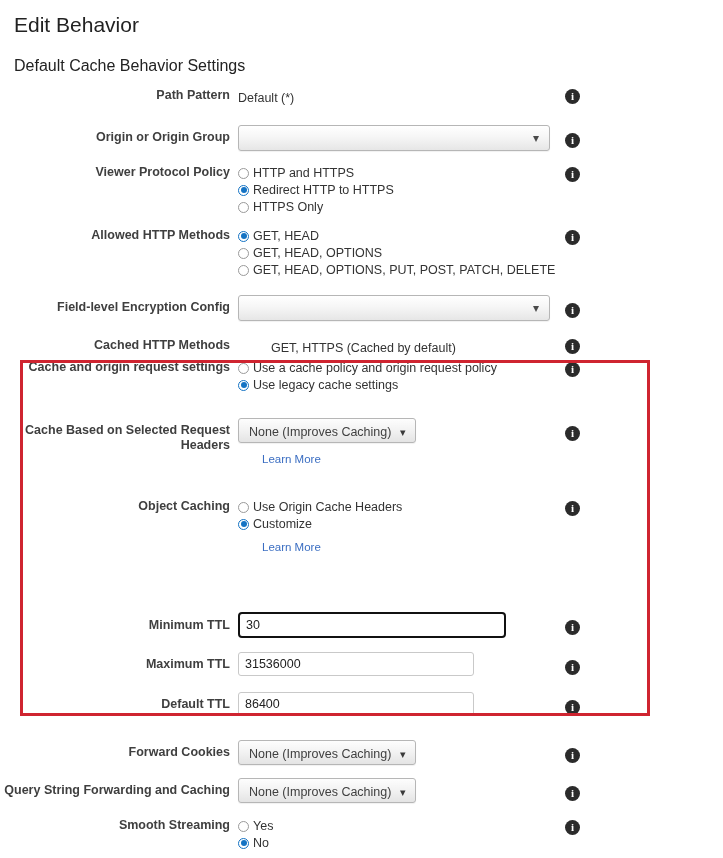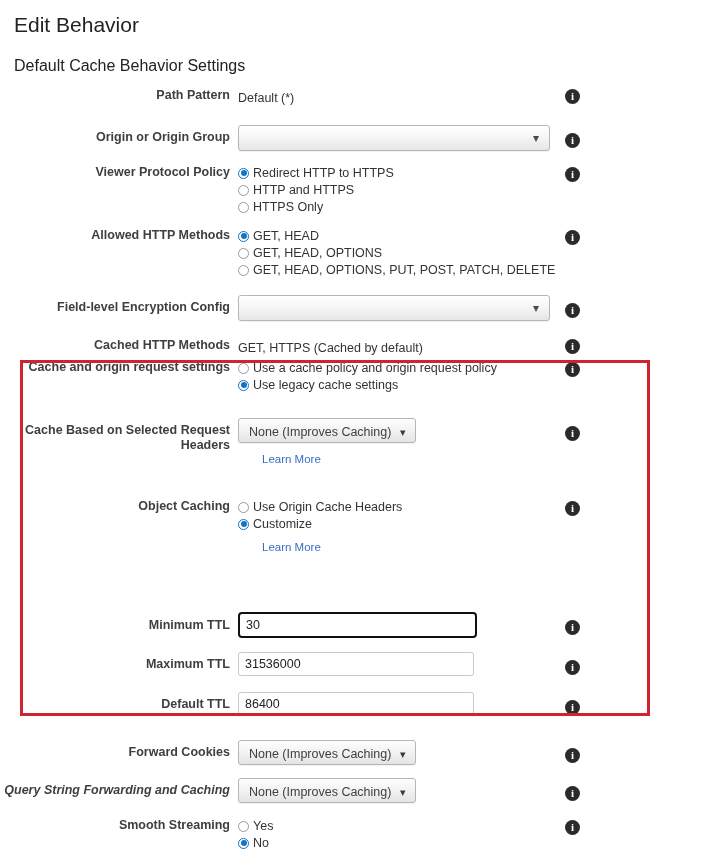--- a/index.html
+++ b/index.html
@@ -196,21 +196,21 @@
     font-size: 12.5px;
     color: #222222;
     padding: 0 6px;
     box-sizing: border-box;
     outline: none;
   }
   .text-input.focused {
     border: 2px solid #111111;
     border-radius: 4px;
     height: 26px;
-    width: 239px;
+    width: 268px;
   }
 
   
   .highlight-box {
     position: absolute;
     left: 20px;
     top: 360px;
     width: 630px;
     height: 356px;
     border: 3px solid #cf2430;
@@ -248,26 +248,26 @@
     <div class="info-col" style="top:5px;">
       <span class="info-icon">i</span>
     </div>
   </div>
 
   <div class="row" style="margin-top:14px;">
     <div class="label">Viewer Protocol Policy</div>
     <div class="control">
       <div class="radio-group">
         <div class="radio-line">
+          <span class="radio"></span>
+          <span class="radio-label">HTTP and HTTPS</span>
+        </div>
+        <div class="radio-line">
           <span class="radio on"></span>
           <span class="radio-label">Redirect HTTP to HTTPS</span>
-        </div>
-        <div class="radio-line">
-          <span class="radio"></span>
-          <span class="radio-label">HTTP and HTTPS</span>
         </div>
         <div class="radio-line">
           <span class="radio"></span>
           <span class="radio-label">HTTPS Only</span>
         </div>
       </div>
     </div>
     <div class="info-col" style="top:-1px;">
       <span class="info-icon">i</span>
     </div>
@@ -302,21 +302,21 @@
       <div class="wide-select">
         <span class="sel-value"></span>
         <span class="chev">▾</span>
       </div>
     </div>
     <div class="info-col" style="top:5px;">
       <span class="info-icon">i</span>
     </div>
   </div>
 
-  <div class="row" style="margin-top:17px;">
+  <div class="row" style="margin-top:17px;gap:33px;">
     <div class="label">Cached HTTP Methods</div>
     <div class="control">
       <span class="static-value">GET, HTTPS (Cached by default)</span>
     </div>
     <div class="info-col" style="top:-2px;">
       <span class="info-icon">i</span>
     </div>
   </div>
 
   <div class="row" style="">
@@ -413,21 +413,21 @@
         <span>None (Improves Caching)</span>
         <span class="chev">▾</span>
       </div>
     </div>
     <div class="info-col" style="top:5px;">
       <span class="info-icon">i</span>
     </div>
   </div>
 
   <div class="row" style="margin-top:13px;">
-    <div class="label" style="padding-top:5px;font-style:italic;">Query String Forwarding and Caching</div>
+    <div class="label" style="padding-top:5px;">Query String Forwarding and Caching</div>
     <div class="control">
       <div class="small-select">
         <span>None (Improves Caching)</span>
         <span class="chev">▾</span>
       </div>
     </div>
     <div class="info-col" style="top:5px;">
       <span class="info-icon">i</span>
     </div>
   </div>

